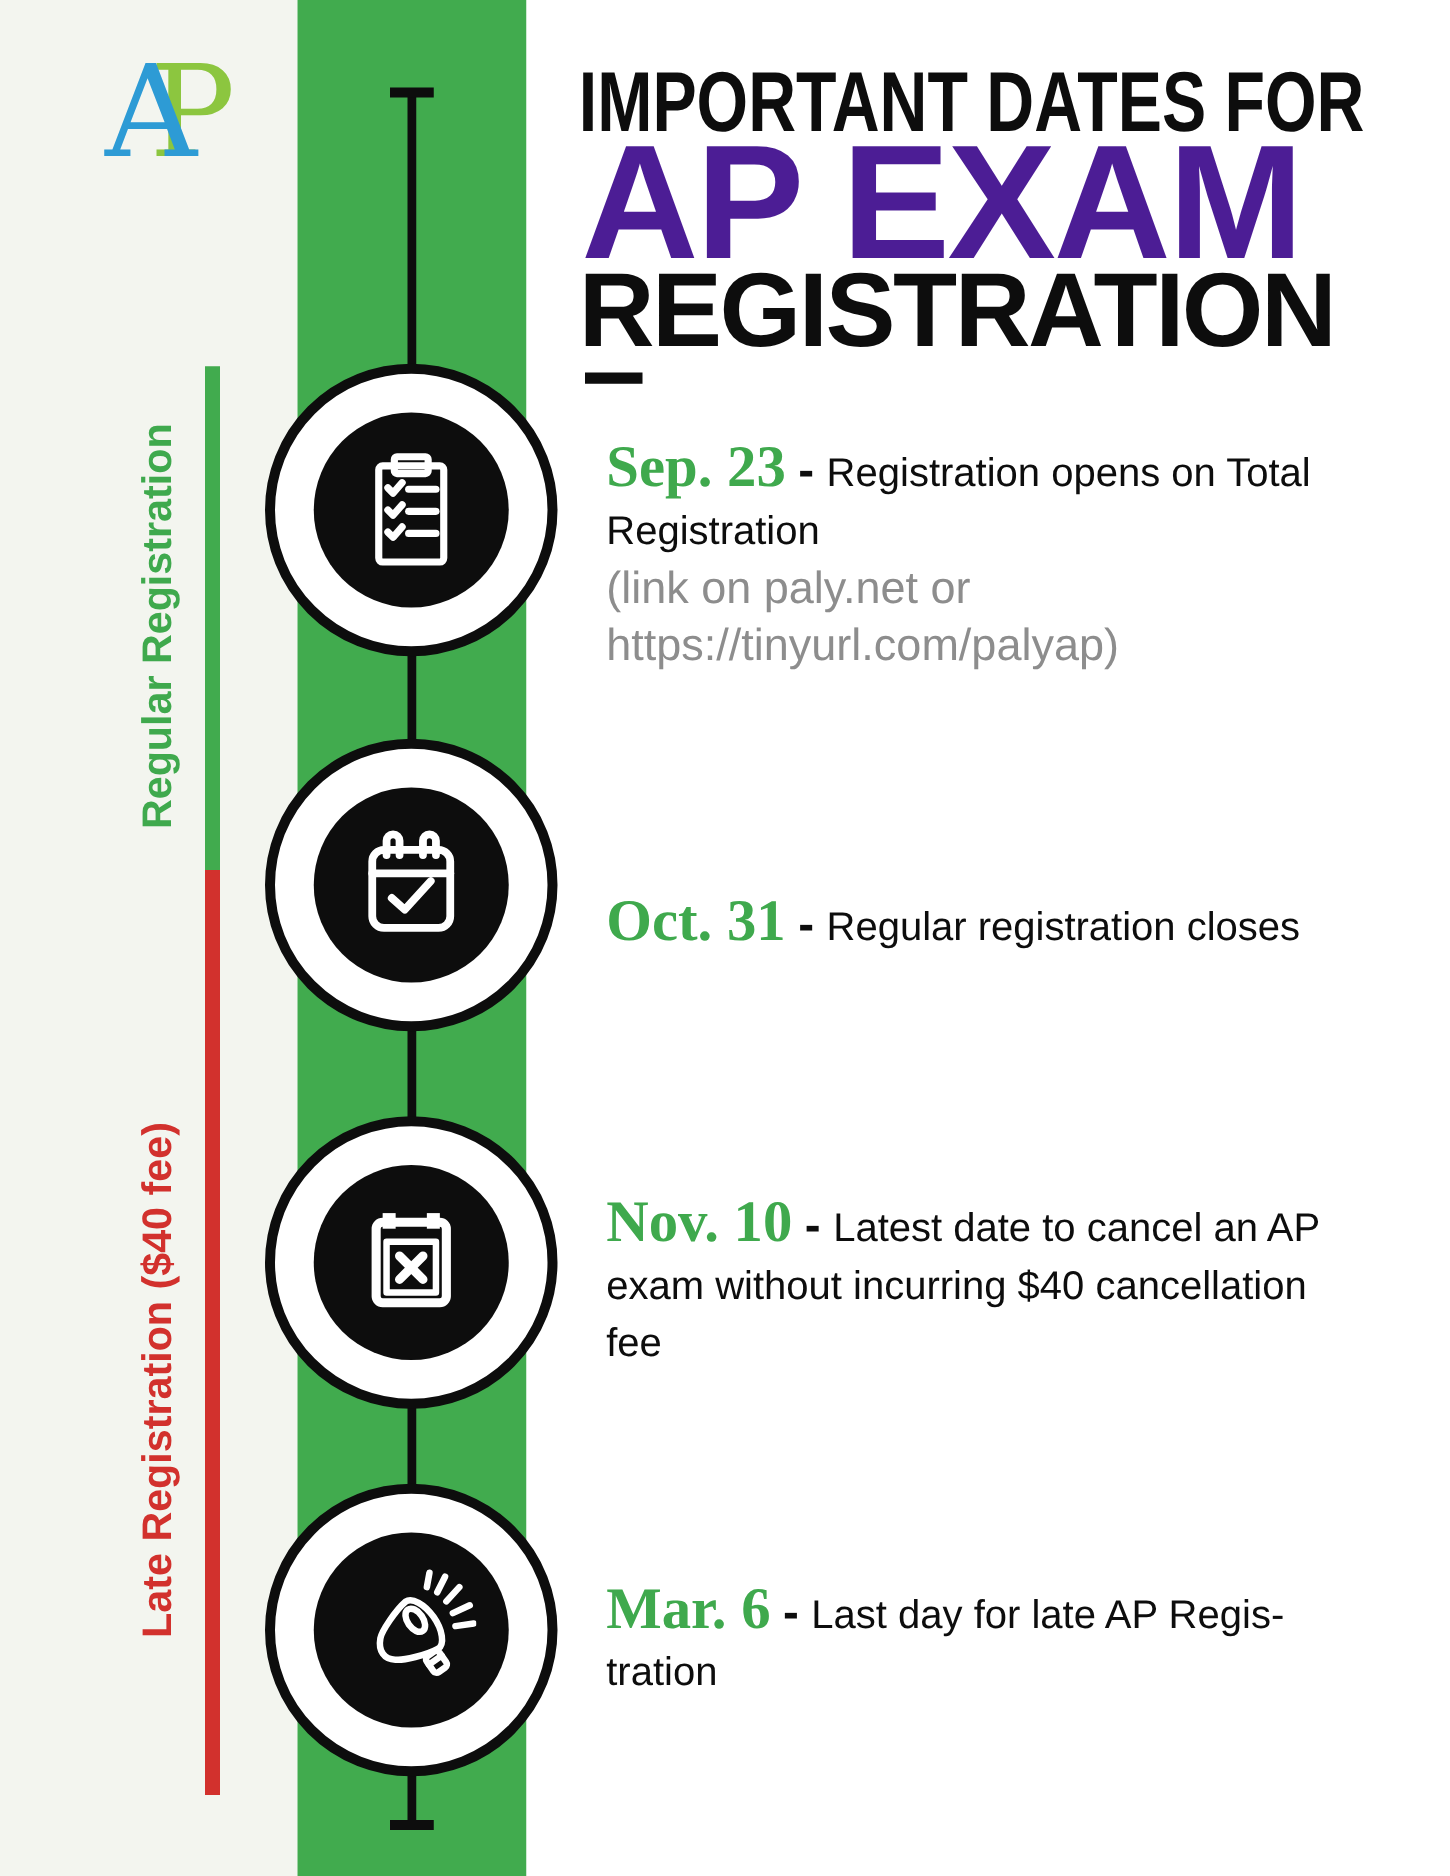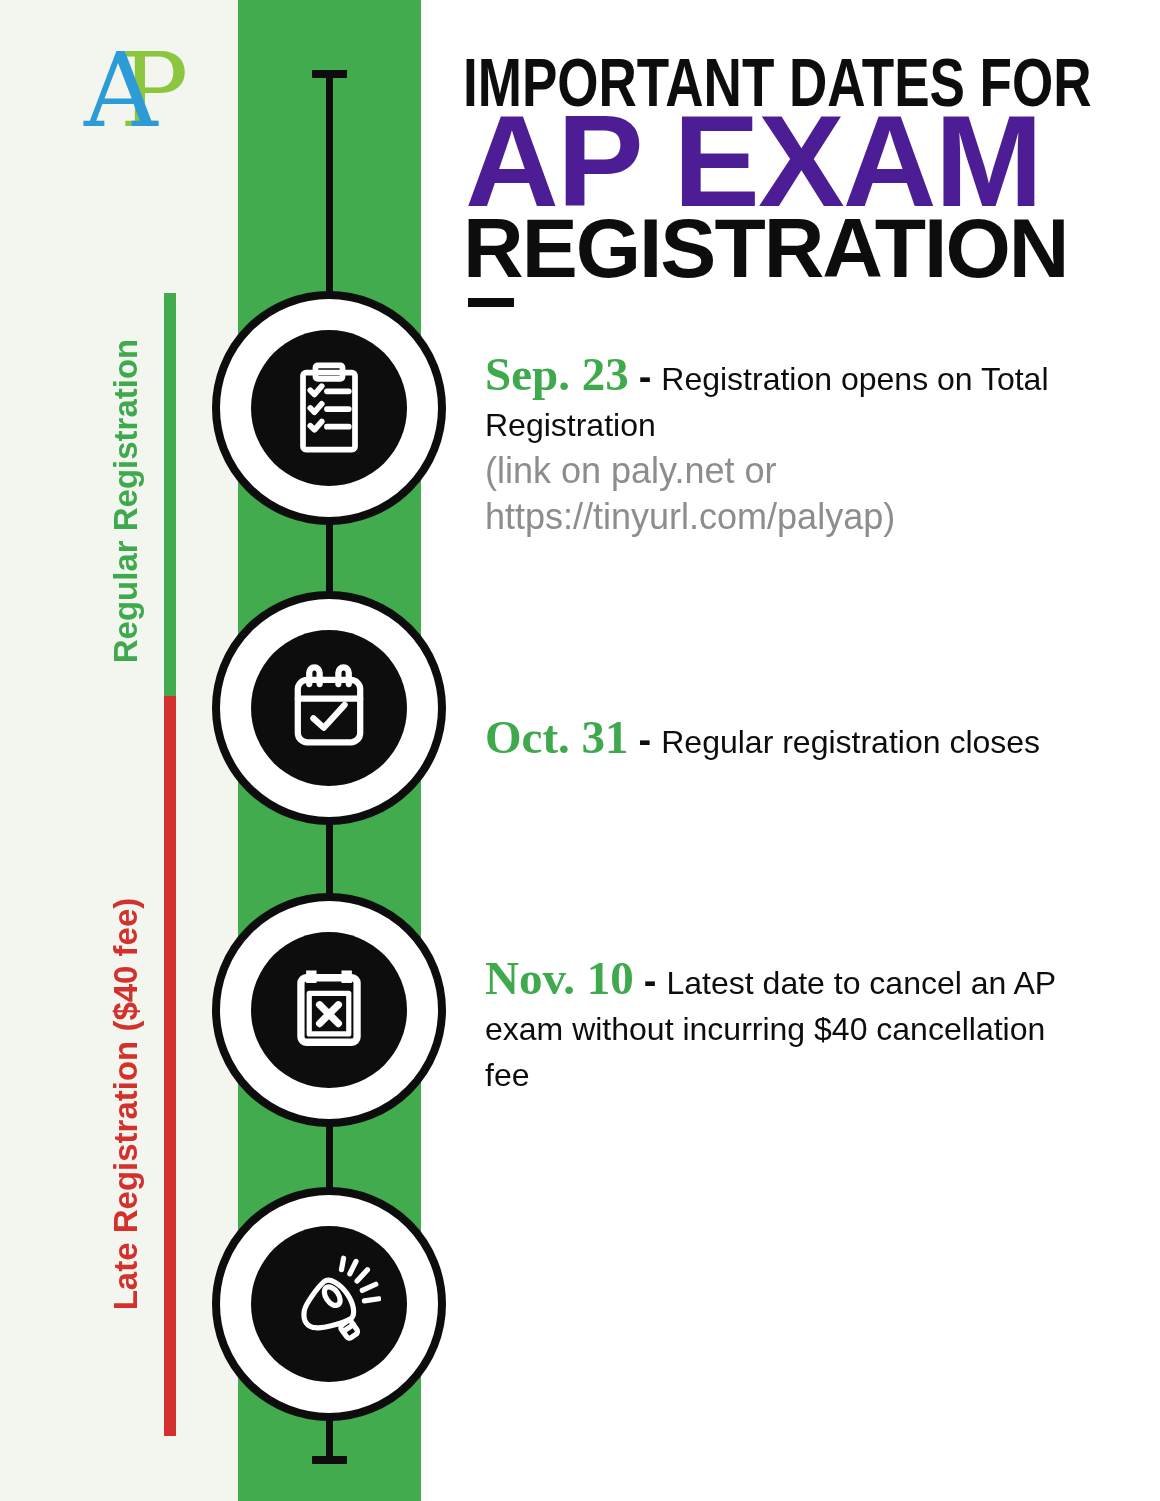--- a/index.html
+++ b/index.html
@@ -159,14 +159,18 @@
   <div class="entry e2">
     <span class="date">Oct. 31</span><span class="dash">-</span><span class="desc">Regular registration closes</span>
   </div>
 
   <div class="entry e3">
     <span class="date">Nov. 10</span><span class="dash">-</span><span class="desc">Latest date to cancel an AP
 exam without incurring $40 cancellation
 fee</span>
   </div>
 
+  <div class="entry e4">
+    <span class="date">Mar. 6</span><span class="dash">-</span><span class="desc">Last day for late AP Regis-
+tration</span>
+  </div>
 
 </div>
 
 </body></html>

